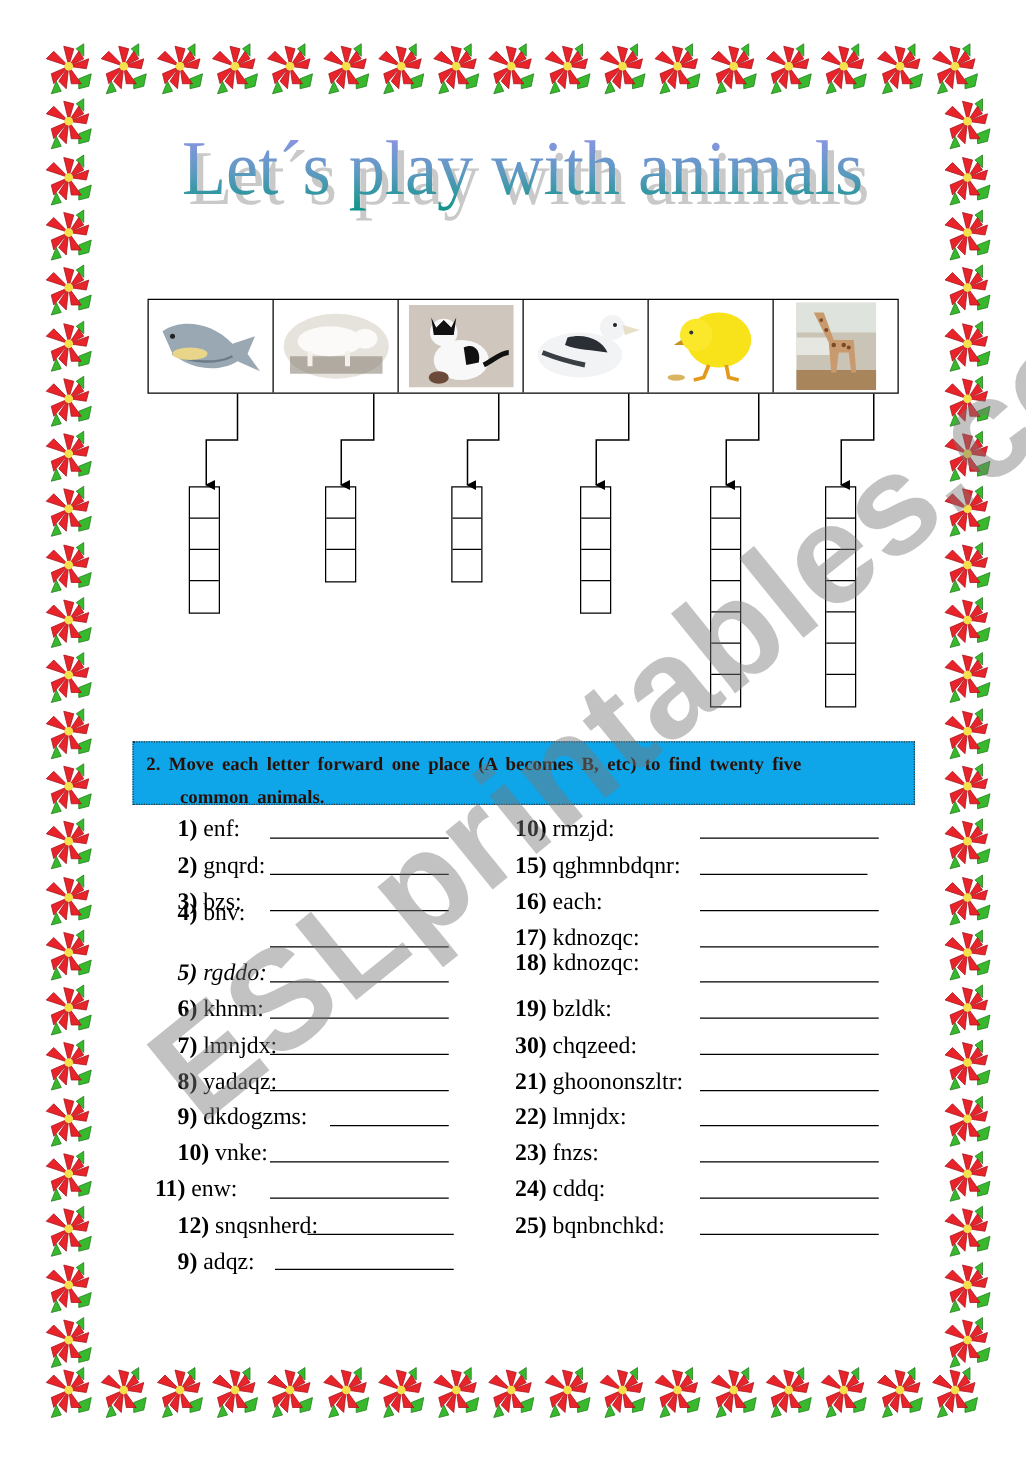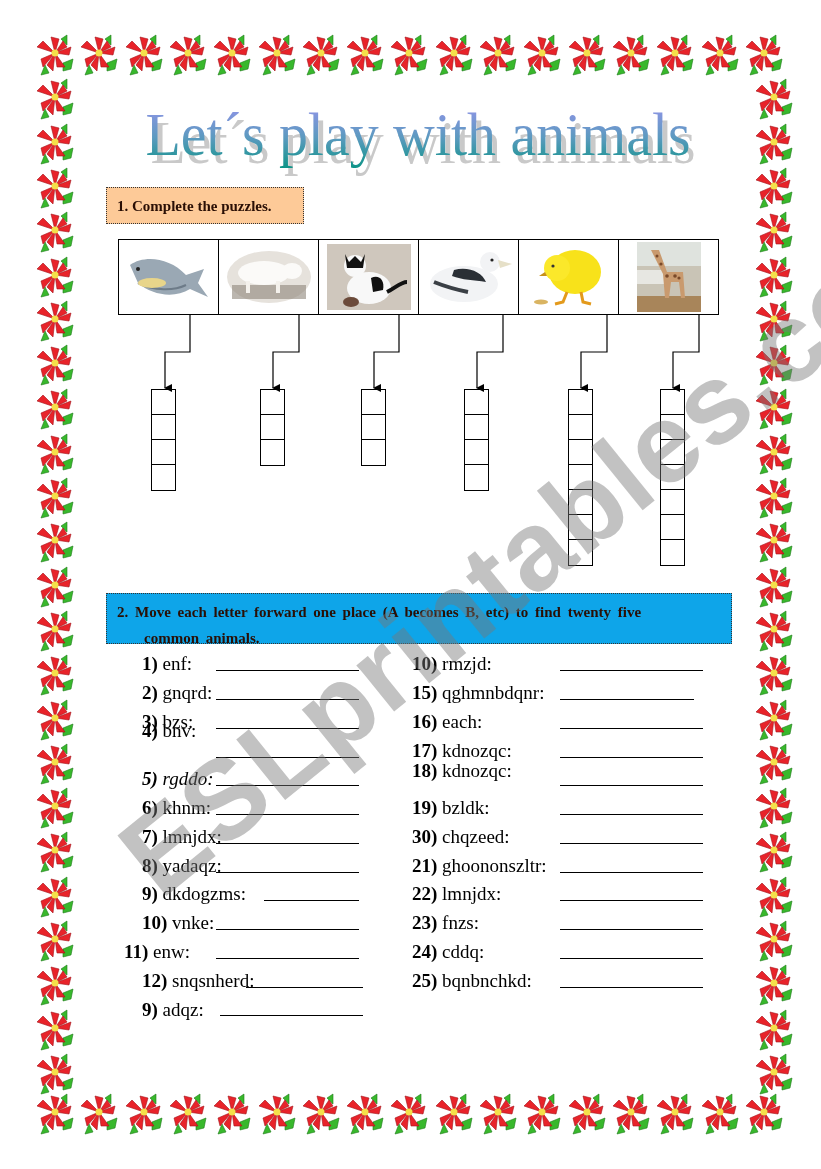--- a/index.html
+++ b/index.html
@@ -1416,21 +1416,20 @@
           <stop offset="0" stop-color="#9a93ee"></stop>
           <stop offset="0.55" stop-color="#5c9ac0"></stop>
           <stop offset="1" stop-color="#0f9488"></stop>
         </linearGradient>
       </defs>
       <text x="282" y="64" text-anchor="middle" font-family="Liberation Serif, serif" font-size="62" fill="#c9c9c9" transform="translate(3,4)" textLength="545" lengthAdjust="spacingAndGlyphs">Let´s play with animals</text>
       <text x="280" y="60" text-anchor="middle" font-family="Liberation Serif, serif" font-size="62" fill="url(#tg)" textLength="545" lengthAdjust="spacingAndGlyphs">Let´s play with animals</text>
     </svg>
   </div>
 
-  <div class="sec1">1.  Complete the puzzles.</div>
 
   <div class="pic-row">
     <div class="pic-cell">
       <svg width="90" height="60" viewBox="0 0 90 60">
         <path d="M6 18 C20 8, 45 10, 62 28 L80 22 L74 36 L84 50 L66 42 C50 52, 28 48, 14 36 Z" fill="#9aa8b4"></path>
         <path d="M14 36 C30 44, 50 44, 62 38" stroke="#6d7b88" stroke-width="2" fill="none"></path>
         <ellipse cx="28" cy="36" rx="14" ry="5" fill="#e8d58a"></ellipse>
         <circle cx="14" cy="22" r="2" fill="#222"></circle>
       </svg>
     </div>

